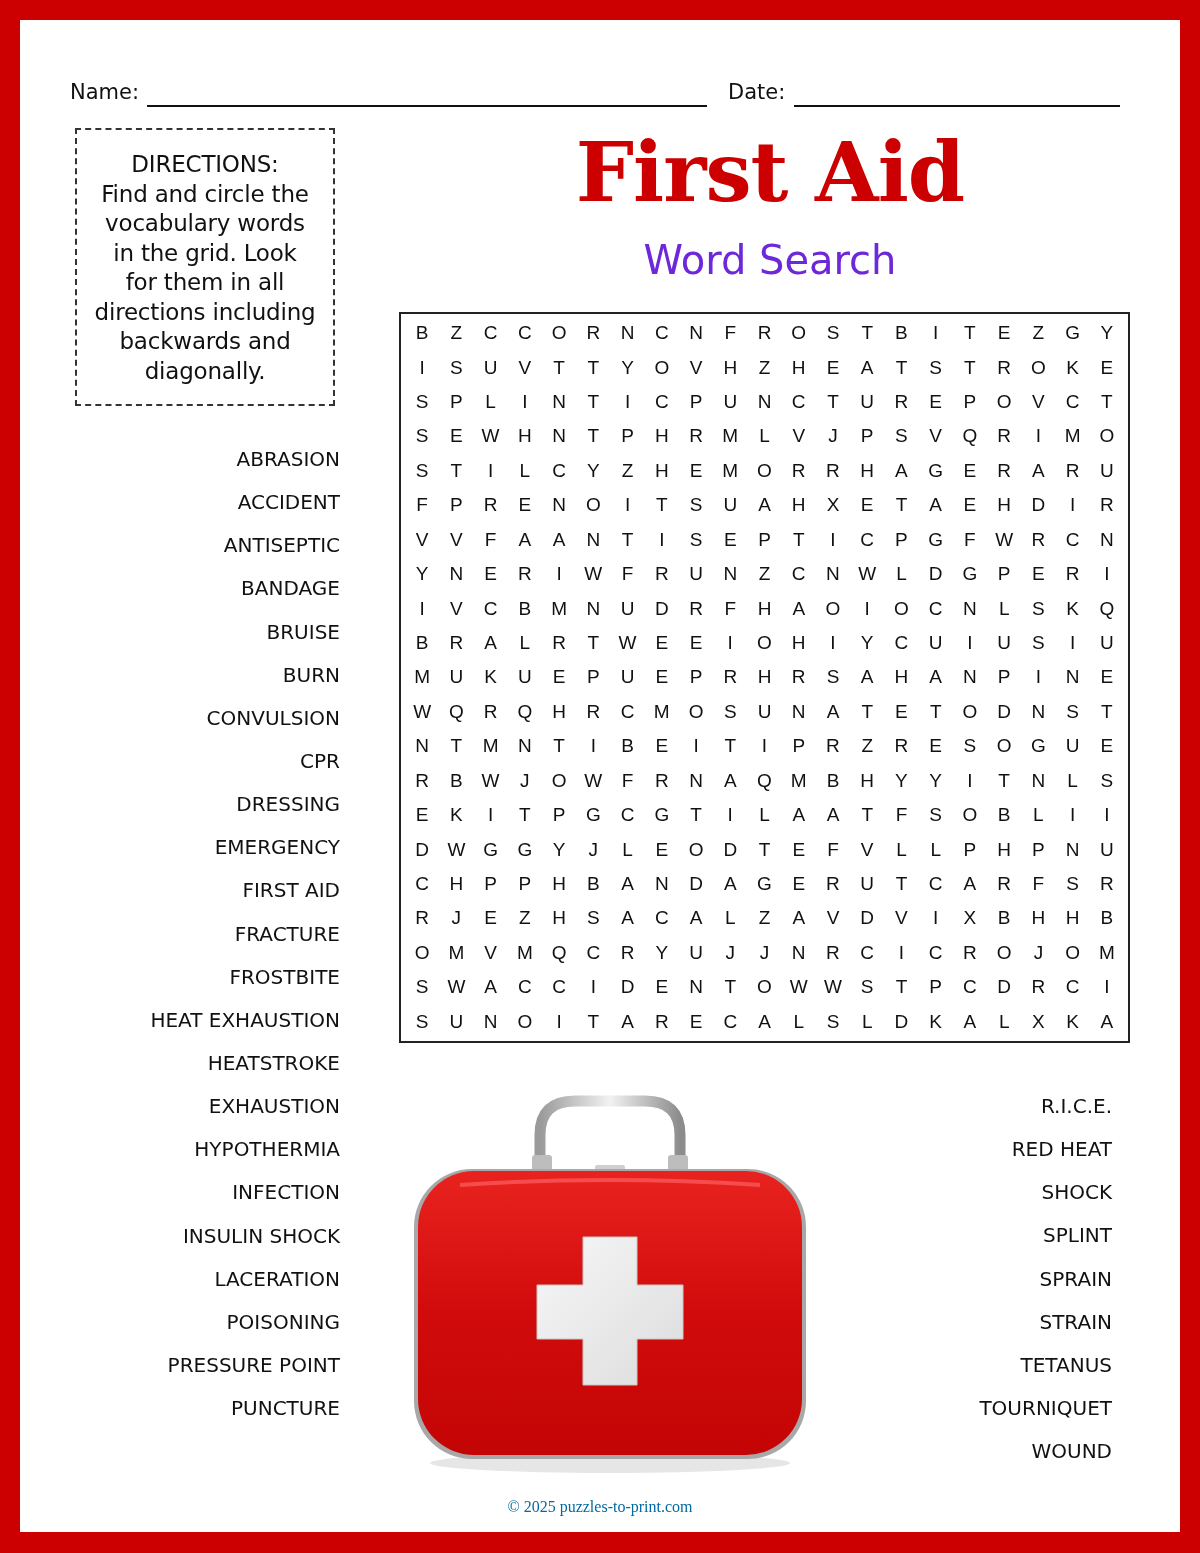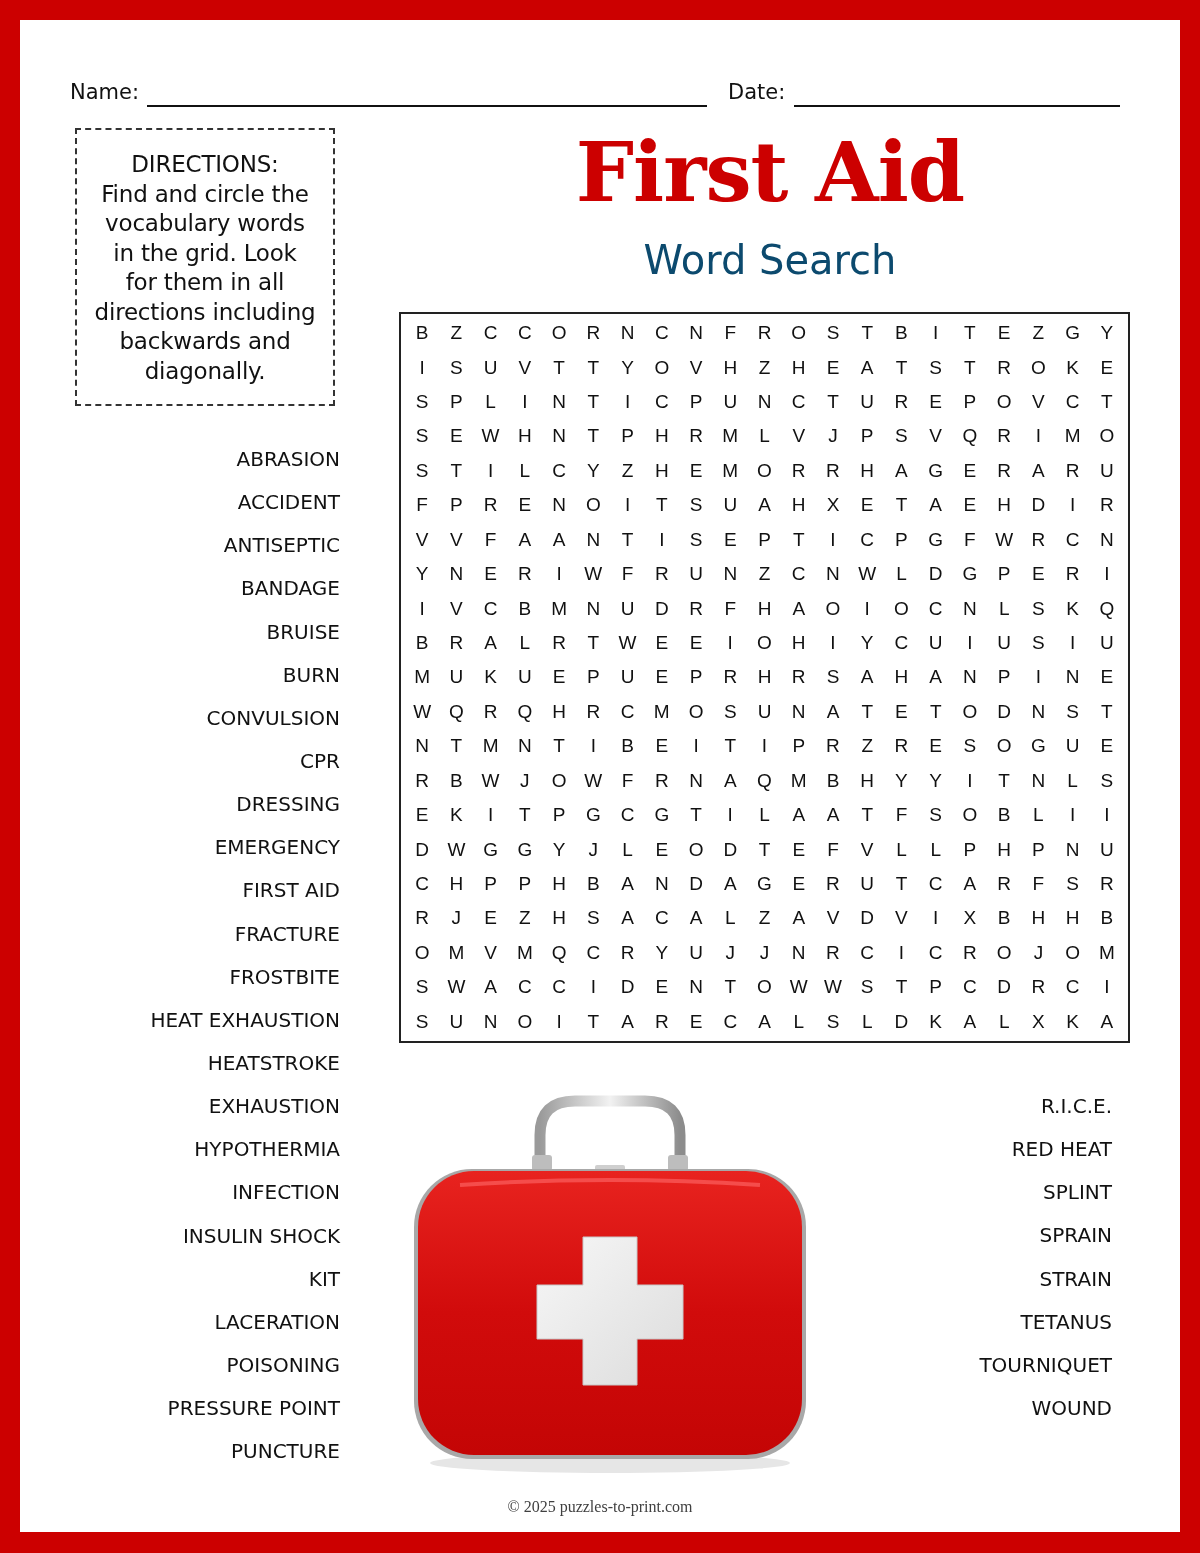--- a/index.html
+++ b/index.html
@@ -29,21 +29,21 @@
     .directions span { display: block; }
 
     .title {
       position: absolute; left: 500px; top: 102px; width: 500px; text-align: center;
       font-family: "DejaVu Serif", serif; font-weight: bold; font-size: 82px;
       color: #cc0000; letter-spacing: -1px; line-height: 100px;
       transform: scaleX(1.0);
     }
     .subtitle {
       position: absolute; left: 500px; top: 210px; width: 500px; text-align: center;
-      font-size: 40px; color: #0c4a6e; line-height: 60px;
+      font-size: 40px; color: #6d28d9; line-height: 60px;
     }
 
     .grid {
       position: absolute; left: 379px; top: 292px; width: 731px; height: 731px;
       border: 2px solid #222;
       padding: 2px 4px;
       display: grid;
       grid-template-columns: repeat(20, 1fr);
       grid-template-rows: repeat(20, 1fr);
       font-family: "Liberation Sans", sans-serif; font-size: 19px;
@@ -56,21 +56,21 @@
     .wordlist .word { height: 43.15px; line-height: 43.15px; white-space: nowrap; }
     .wl-left { left: 40px; top: 418px; width: 280px; }
     .wl-right { left: 852px; top: 1065px; width: 240px; }
 
     .kit {
       position: absolute; left: 380px; top: 1065px; width: 420px; height: 400px;
     }
 
     .footer {
       position: absolute; left: 0; top: 1478px; width: 1160px; text-align: center;
-      font-family: "Liberation Serif", serif; font-size: 16px; color: #404040;
+      font-family: "Liberation Serif", serif; font-size: 16px; color: #0369a1;
     }
   </style>
 </head>
 <body>
 
 <div class="page">
 
   <div class="name-row">
     <span class="name-label">Name:</span>
     <div class="name-line"></div>
@@ -549,29 +549,29 @@
       <div class="word">EMERGENCY</div>
       <div class="word">FIRST AID</div>
       <div class="word">FRACTURE</div>
       <div class="word">FROSTBITE</div>
       <div class="word">HEAT EXHAUSTION</div>
       <div class="word">HEATSTROKE</div>
       <div class="word">EXHAUSTION</div>
       <div class="word">HYPOTHERMIA</div>
       <div class="word">INFECTION</div>
       <div class="word">INSULIN SHOCK</div>
-      <div class="word">KIT</div>
       <div class="word">LACERATION</div>
       <div class="word">POISONING</div>
       <div class="word">PRESSURE POINT</div>
       <div class="word">PUNCTURE</div>
     </div>
   <div class="wordlist wl-right" id="wl-right">
       <div class="word">R.I.C.E.</div>
       <div class="word">RED HEAT</div>
+      <div class="word">SHOCK</div>
       <div class="word">SPLINT</div>
       <div class="word">SPRAIN</div>
       <div class="word">STRAIN</div>
       <div class="word">TETANUS</div>
       <div class="word">TOURNIQUET</div>
       <div class="word">WOUND</div>
     </div>
 
   <div class="kit">
     <svg width="420" height="400" viewBox="0 0 420 400">

